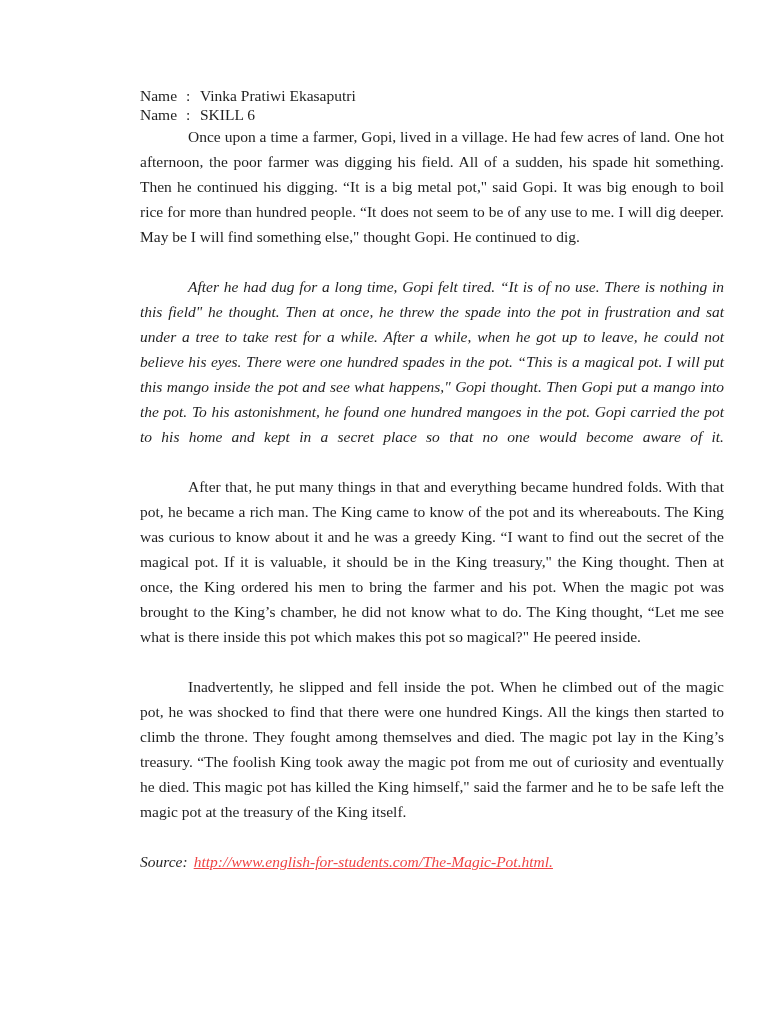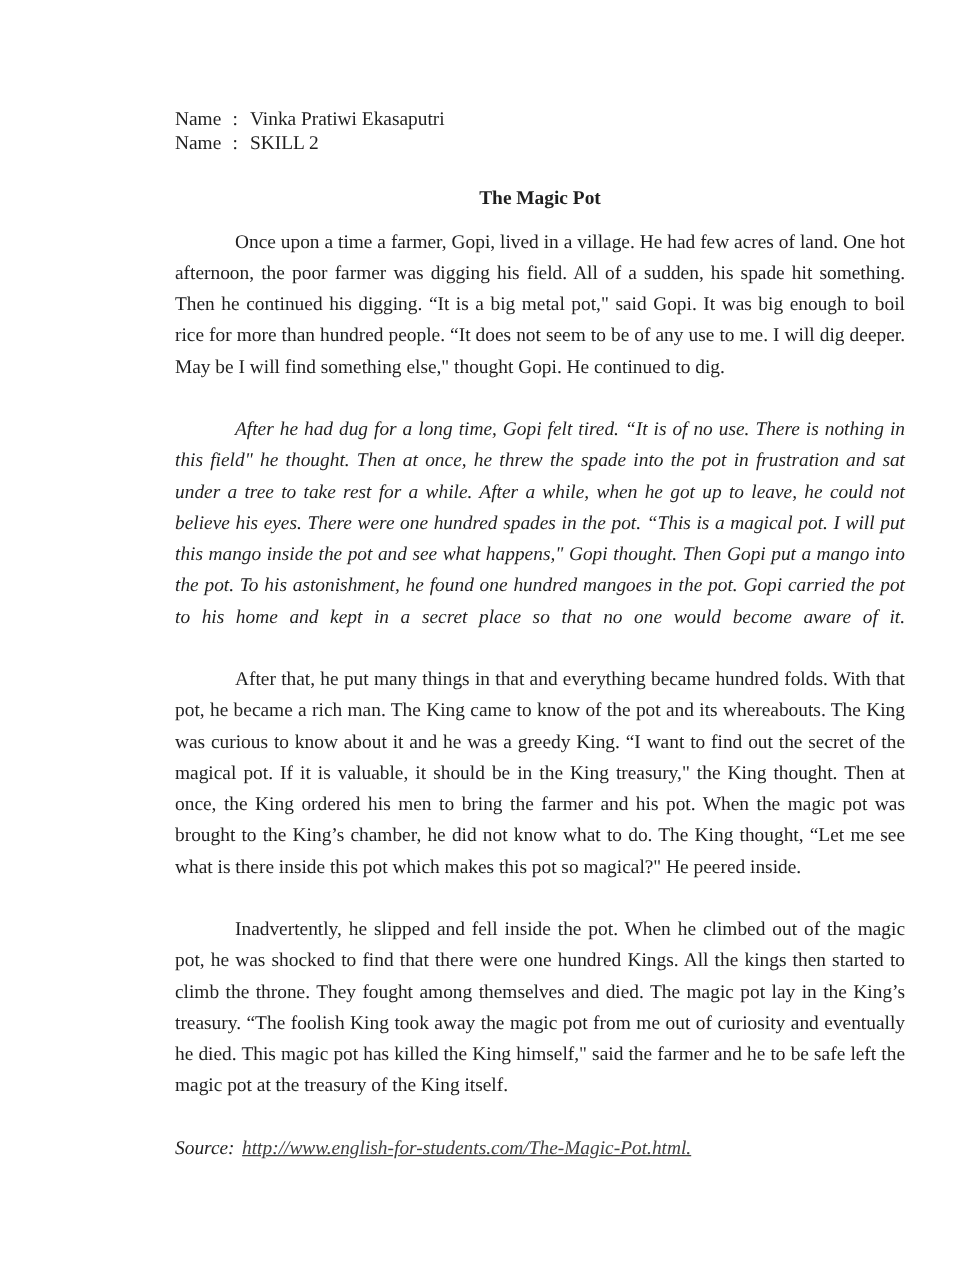--- a/index.html
+++ b/index.html
@@ -71,31 +71,30 @@
 </head>
 <body>
 
 <div class="page">
 
   <div class="student-info">
     <div class="row">
       <span class="lbl">Name</span><span class="sep">:</span><span class="val">Vinka Pratiwi Ekasaputri</span>
     </div>
     <div class="row">
-      <span class="lbl">Name</span><span class="sep">:</span><span class="val">SKILL 2</span>
+      <span class="lbl">Name</span><span class="sep">:</span><span class="val">SKILL 6</span>
     </div>
   </div>
 
-  <div class="doc-title">The Magic Pot</div>
 
   <p class="para">Once upon a time a farmer, Gopi, lived in a village. He had few acres of land. One hot afternoon, the poor farmer was digging his field. All of a sudden, his spade hit something. Then he continued his digging. “It is a big metal pot," said Gopi. It was big enough to boil rice for more than hundred people. “It does not seem to be of any use to me. I will dig deeper. May be I will find something else," thought Gopi. He continued to dig.</p>
 
   <p class="para last-line-justified">After he had dug for a long time, Gopi felt tired. “It is of no use. There is nothing in this field" he thought. Then at once, he threw the spade into the pot in frustration and sat under a tree to take rest for a while. After a while, when he got up to leave, he could not believe his eyes. There were one hundred spades in the pot. “This is a magical pot. I will put this mango inside the pot and see what happens," Gopi thought. Then Gopi put a mango into the pot. To his astonishment, he found one hundred mangoes in the pot. Gopi carried the pot to his home and kept in a secret place so that no one would become aware of it.</p>
 
   <p class="para">After that, he put many things in that and everything became hundred folds. With that pot, he became a rich man. The King came to know of the pot and its whereabouts. The King was curious to know about it and he was a greedy King. “I want to find out the secret of the magical pot. If it is valuable, it should be in the King treasury," the King thought. Then at once, the King ordered his men to bring the farmer and his pot. When the magic pot was brought to the King’s chamber, he did not know what to do. The King thought, “Let me see what is there inside this pot which makes this pot so magical?" He peered inside.</p>
 
   <p class="para">Inadvertently, he slipped and fell inside the pot. When he climbed out of the magic pot, he was shocked to find that there were one hundred Kings. All the kings then started to climb the throne. They fought among themselves and died. The magic pot lay in the King’s treasury. “The foolish King took away the magic pot from me out of curiosity and eventually he died. This magic pot has killed the King himself," said the farmer and he to be safe left the magic pot at the treasury of the King itself.</p>
 
   <p class="source-line">
-    <span>Source:</span><a class="source-link" href="#" style="color: #404040;">http://www.english-for-students.com/The-Magic-Pot.html.</a>
+    <span>Source:</span><a class="source-link" href="#" style="color: #ef4444;">http://www.english-for-students.com/The-Magic-Pot.html.</a>
   </p>
 
 </div>
 
 </body></html>

